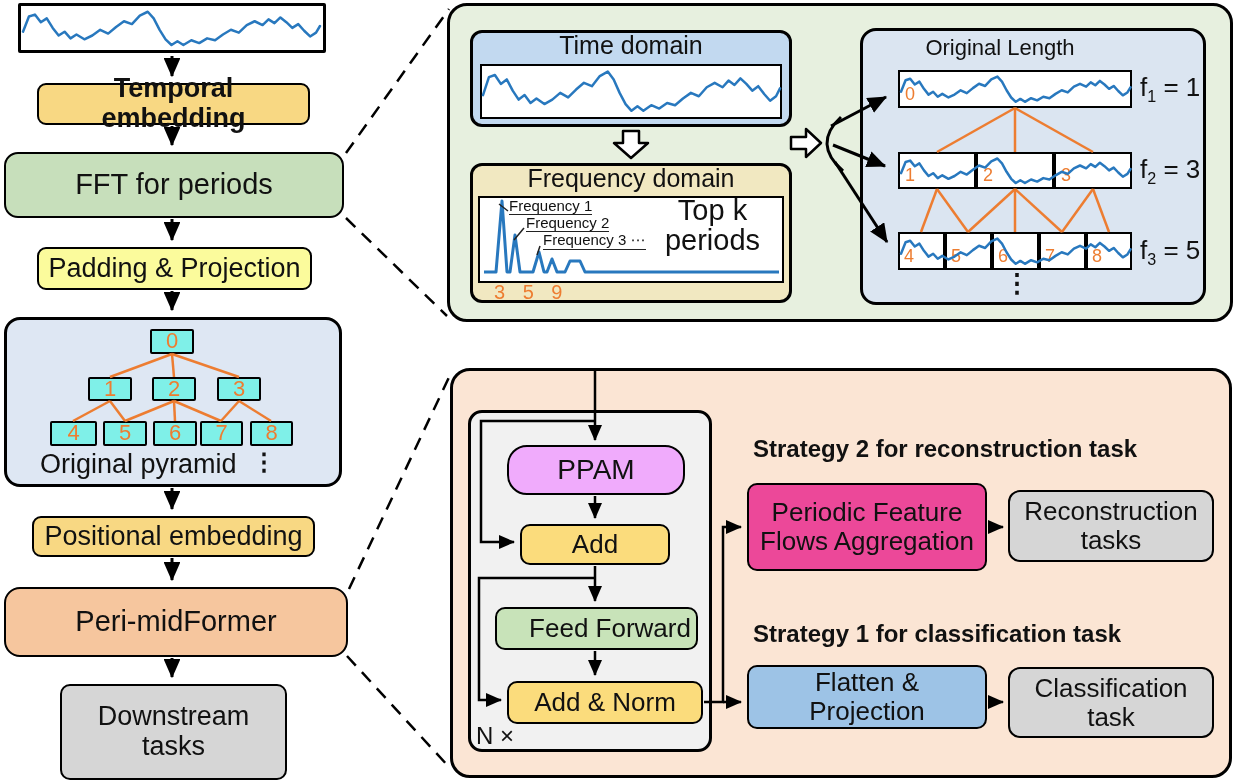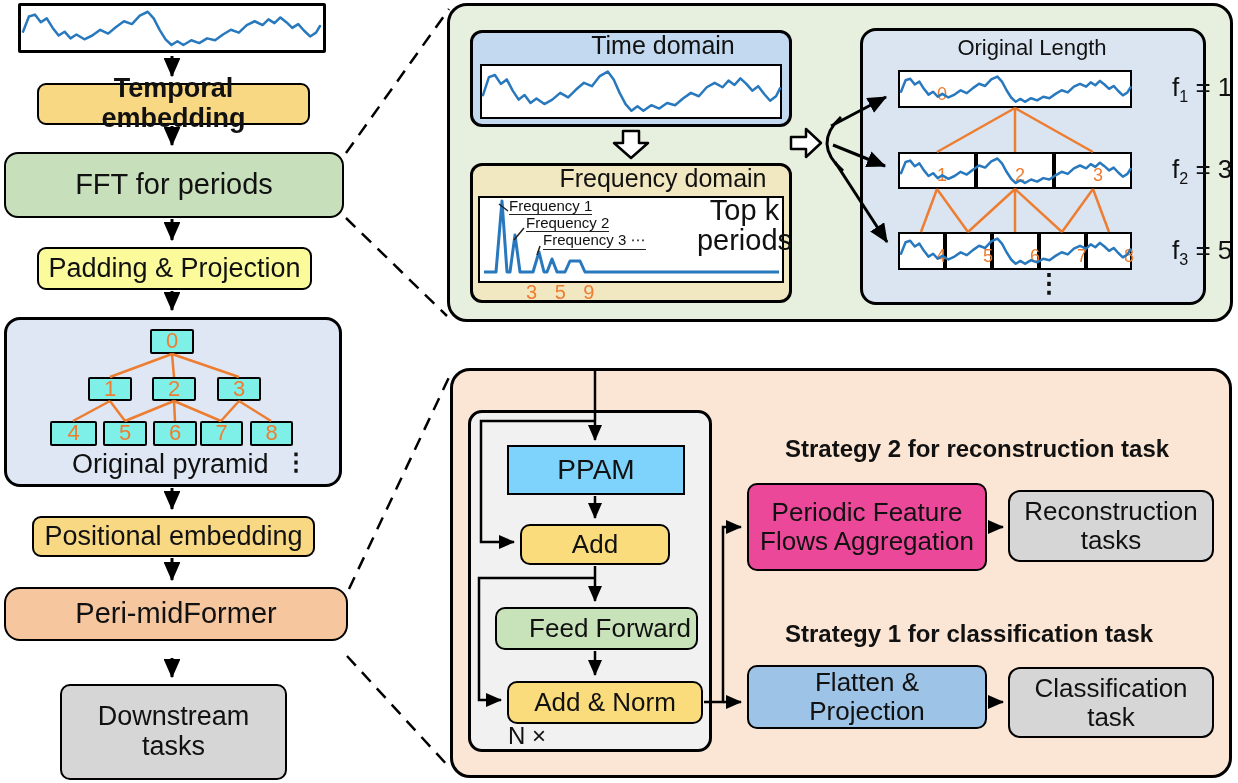--- a/index.html
+++ b/index.html
@@ -3,21 +3,21 @@
 <meta charset="utf-8">
 <style>
   html,body{margin:0;padding:0;background:#fff;}
   .canvas{position:relative;width:1238px;height:783px;background:#fff;
           font-family:"Liberation Sans",sans-serif;color:#111;overflow:hidden;}
   .box{position:absolute;border:2.5px solid #000;border-radius:9px;
        display:flex;align-items:center;justify-content:center;text-align:center;
        line-height:1.1;box-sizing:border-box;z-index:10;}
   .panel{position:absolute;border:3.5px solid #000;border-radius:20px;box-sizing:border-box;z-index:1;}
   .whitebox{position:absolute;background:#fff;border:2.5px solid #000;box-sizing:border-box;z-index:2;}
-  .label{position:absolute;z-index:10;line-height:1.05;margin-left:32px;}
+  .label{position:absolute;z-index:10;line-height:1.05;}
   .orange{color:#ED7D31;}
   .svglayer{position:absolute;left:0;top:0;z-index:40;pointer-events:none;}
   .freqlbl{position:absolute;z-index:10;font-size:15px;border-bottom:1.5px solid #222;
            padding-bottom:0px;background:transparent;}
   sub{font-size:62%;}
 </style>
 </head>
 <body>
 
 <div class="canvas">
@@ -64,21 +64,21 @@
   <div class="box" style="left:250px;top:421px;width:43px;height:25px;background:#7FF0E8;border-width:2px;border-radius:2px;font-size:22px;">
       <span class="orange">8</span>
     </div>
   <div class="label" style="left:40px;top:450px;font-size:27px;">Original pyramid</div>
   <div class="label" style="left:252px;top:449px;font-size:24px;font-weight:bold;">⋮</div>
 
   <div class="box" style="left:32px;top:516px;width:283px;height:41px;background:#F8D883;font-size:27px;">
     <span>Positional embedding</span>
   </div>
 
-  <div class="box" style="left:4px;top:587px;width:344px;height:54px;background:#F6C69E;font-size:29px;border-radius:16px;">
+  <div class="box" style="left:4px;top:587px;width:344px;height:70px;background:#F6C69E;font-size:29px;border-radius:16px;">
     <span>Peri-midFormer</span>
   </div>
 
   <div class="box" style="left:60px;top:684px;width:227px;height:96px;background:#D6D6D6;font-size:27px;border-radius:10px;padding:0 24px;">
     <span>Downstream tasks</span>
   </div>
 
   <div class="panel" style="left:447px;top:3px;width:786px;height:319px;background:#E7F0DF;"></div>
 
   <div class="panel" style="left:470px;top:30px;width:322px;height:97px;background:#C2D9F0;border-width:3px;border-radius:12px;"></div>
@@ -130,21 +130,21 @@
   <div class="label orange" style="left:1092px;top:247px;font-size:18px;z-index:12;">8</div>
   <div class="label" style="left:1140px;top:237px;font-size:26px;">
     <span>f</span><sub>3</sub>
     <span>= 5</span>
   </div>
   <div class="label" style="left:1004px;top:270px;font-size:26px;font-weight:bold;">⋮</div>
 
   <div class="panel" style="left:450px;top:368px;width:782px;height:410px;background:#FBE5D4;"></div>
   <div class="panel" style="left:468px;top:410px;width:244px;height:342px;background:#F1F1F1;border-width:3px;border-radius:14px;"></div>
 
-  <div class="box" style="left:507px;top:445px;width:178px;height:50px;background:#7dd3fc;font-size:28px;border-radius:0;">
+  <div class="box" style="left:507px;top:445px;width:178px;height:50px;background:#f0abfc;font-size:28px;border-radius:20px;">
     <span>PPAM</span>
   </div>
   <div class="box" style="left:520px;top:524px;width:150px;height:41px;background:#FBDC7C;font-size:26px;border-radius:10px;">
     <span>Add</span>
   </div>
   <div class="box" style="left:495px;top:607px;width:203px;height:43px;background:#C8E3B9;font-size:26px;border-radius:10px;padding-left:27px;">
     <span>Feed Forward</span>
   </div>
   <div class="box" style="left:507px;top:681px;width:196px;height:43px;background:#FBDC7C;font-size:26px;border-radius:10px;">
     <span>Add &amp; Norm</span>

